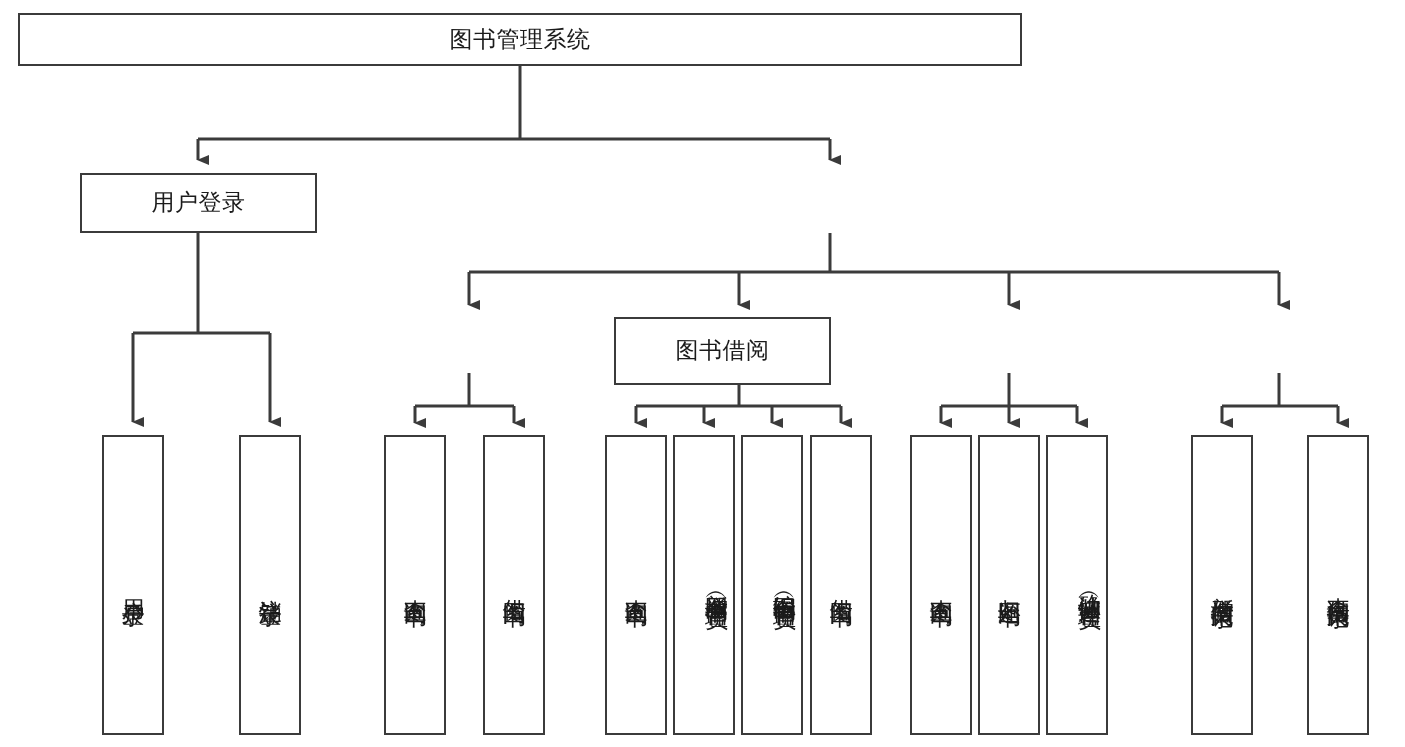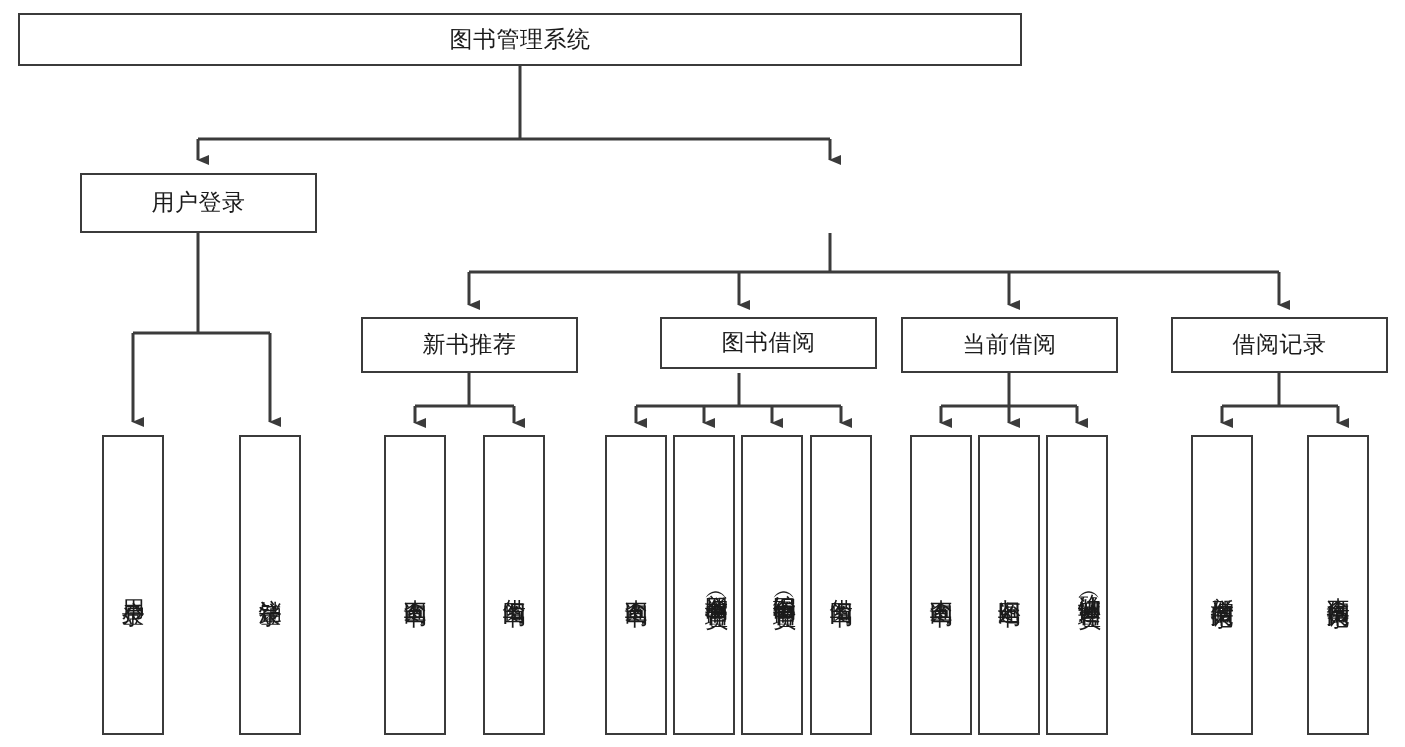--- a/index.html
+++ b/index.html
@@ -122,35 +122,26 @@
 
   <div class="node horiz" style="left:18px; top:13px; width:1004px; height:53px;">
     <span class="node-label">图书管理系统</span>
   </div>
 
   <div class="node horiz" style="left:80px; top:173px; width:237px; height:60px;">
     <span class="node-label">用户登录</span>
   </div>
 
 
-  <div class="node horiz" style="left:361px; top:317px; width:217px; height:56px;">
-    <span class="node-label">新书推荐</span>
-  </div>
 
-  <div class="node horiz" style="left:660px; top:317px; width:217px; height:52px;">
+  <div class="node horiz" style="left:614px; top:317px; width:217px; height:68px;">
     <span class="node-label">图书借阅</span>
   </div>
 
-  <div class="node horiz" style="left:901px; top:317px; width:217px; height:56px;">
-    <span class="node-label">当前借阅</span>
-  </div>
 
-  <div class="node horiz" style="left:1171px; top:317px; width:217px; height:56px;">
-    <span class="node-label">借阅记录</span>
-  </div>
 
   <div class="node vert" style="left:102px; top:435px; width:62px; height:300px;">
     <span class="node-label">用户登录</span>
   </div>
 
   <div class="node vert" style="left:239px; top:435px; width:62px; height:300px;">
     <span class="node-label">注销登录</span>
   </div>
 
   <div class="node vert" style="left:384px; top:435px; width:62px; height:300px;">

